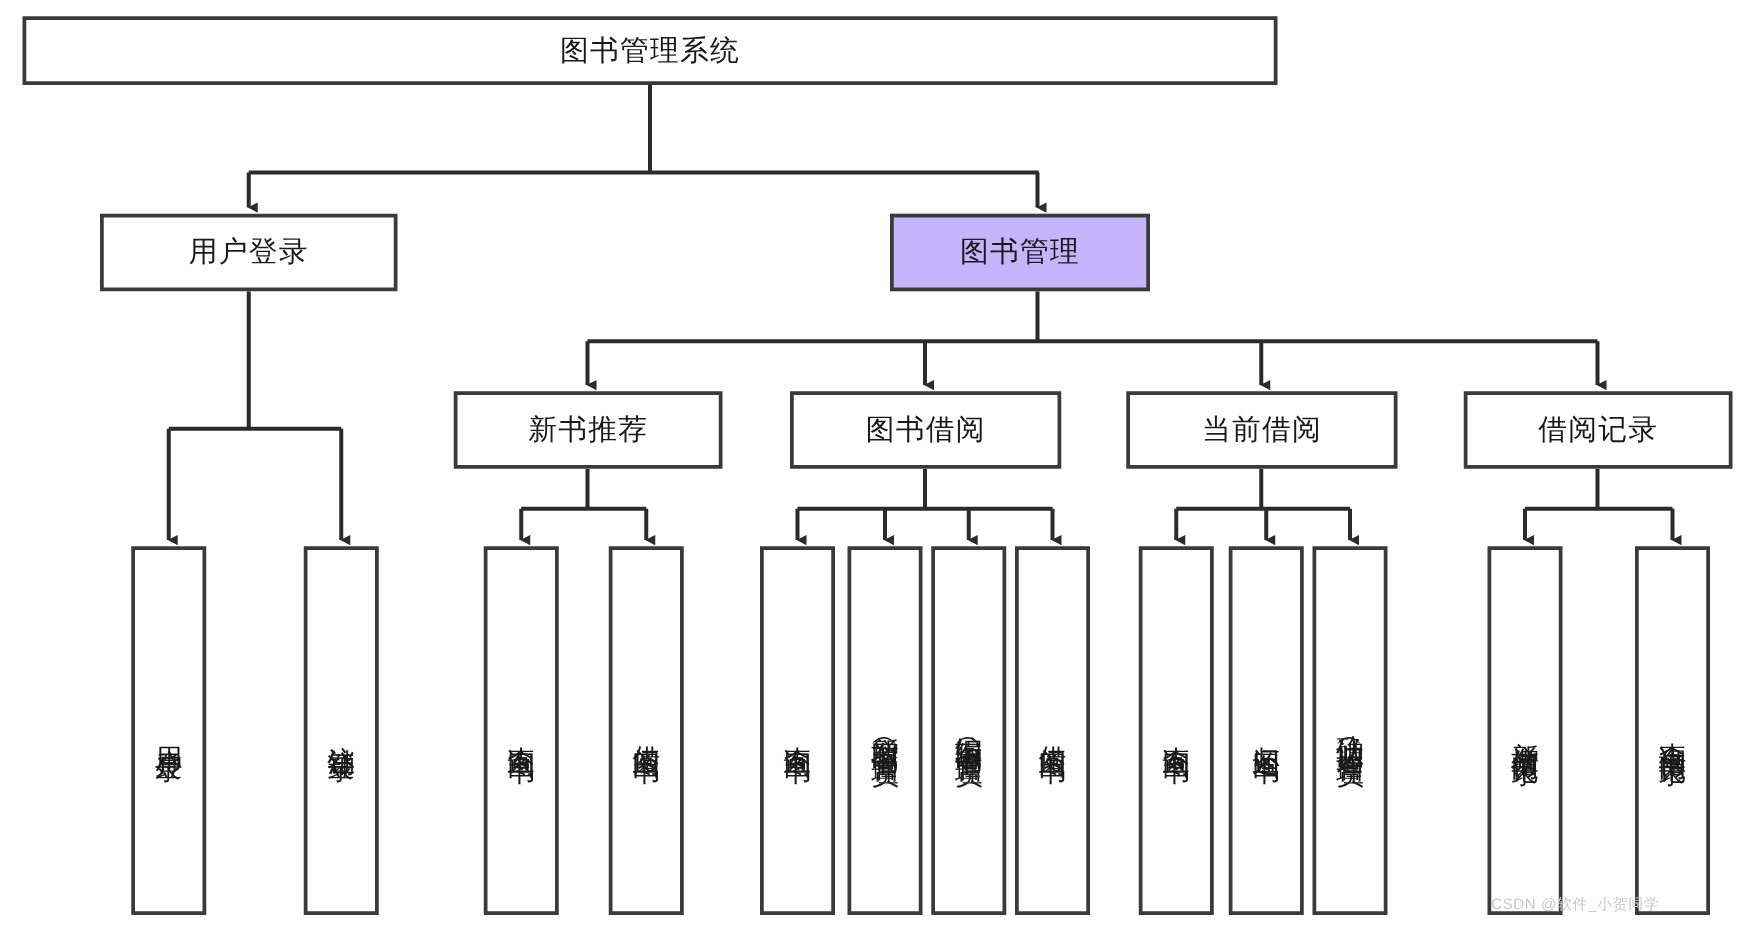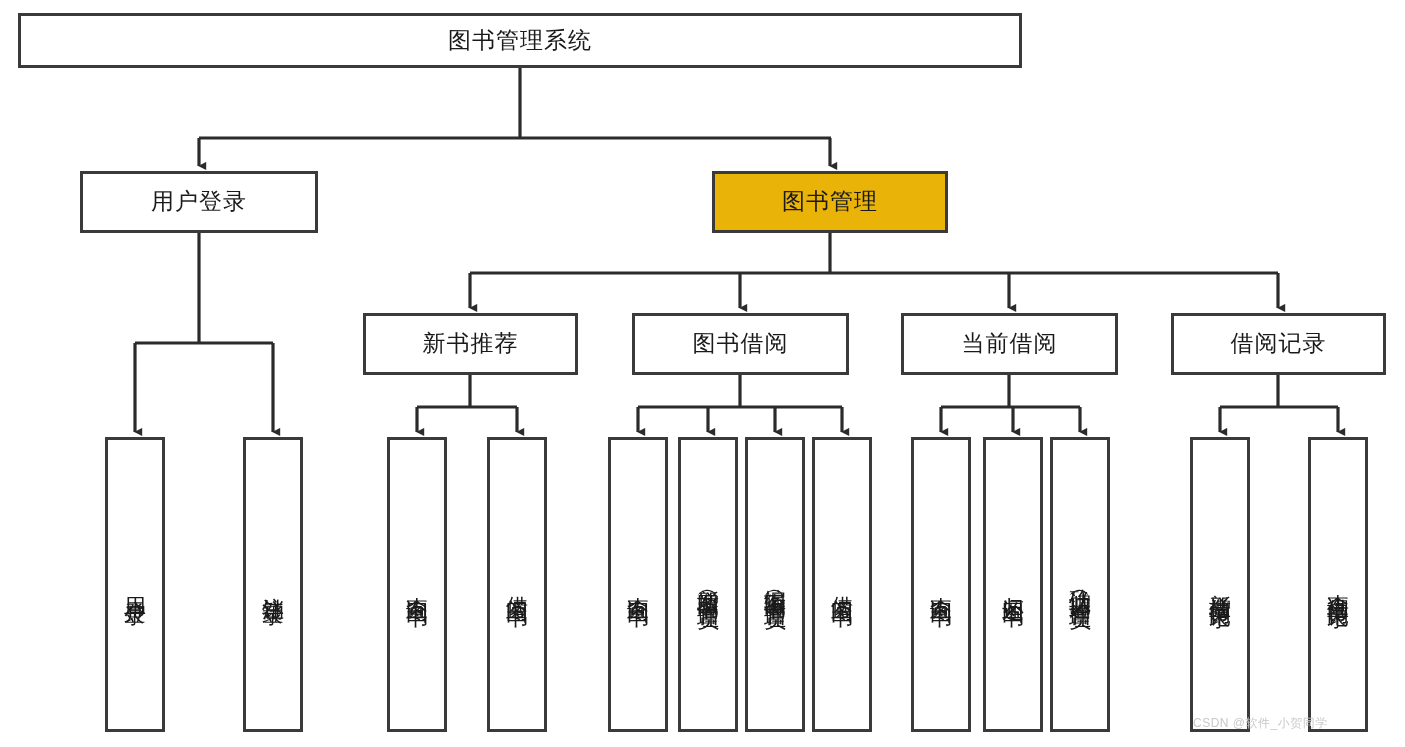--- a/index.html
+++ b/index.html
@@ -121,21 +121,21 @@
     </g>
   </svg>
 
   <div class="node root" style="left: 18px; top: 13px; width: 1004px; height: 55px; border-color: rgb(58, 58, 58); background: rgb(255, 255, 255); color: rgb(26, 26, 26);">
     <span>图书管理系统</span>
   </div>
 
   <div class="node h" style="left: 80px; top: 171px; width: 238px; height: 62px; border-color: rgb(58, 58, 58); background: rgb(255, 255, 255); color: rgb(26, 26, 26);">
     <span>用户登录</span>
   </div>
-  <div class="node h" style="left: 712px; top: 171px; width: 236px; height: 62px; border-color: rgb(58, 58, 58); background: #eab308; color: rgb(26, 26, 26);">
+  <div class="node h" style="left: 712px; top: 171px; width: 208px; height: 62px; border-color: rgb(58, 58, 58); background: #c4b5fd; color: rgb(26, 26, 26);">
     <span>图书管理</span>
   </div>
 
   <div class="node h" style="left: 632px; top: 313px; width: 217px; height: 62px; border-color: rgb(58, 58, 58); background: rgb(255, 255, 255); color: rgb(26, 26, 26);">
     <span>图书借阅</span>
   </div>
   <div class="node h" style="left: 363px; top: 313px; width: 215px; height: 62px; border-color: rgb(58, 58, 58); background: rgb(255, 255, 255); color: rgb(26, 26, 26);">
     <span>新书推荐</span>
   </div>
   <div class="node h" style="left: 901px; top: 313px; width: 217px; height: 62px; border-color: rgb(58, 58, 58); background: rgb(255, 255, 255); color: rgb(26, 26, 26); font-family: Liberation Serif, serif;">

